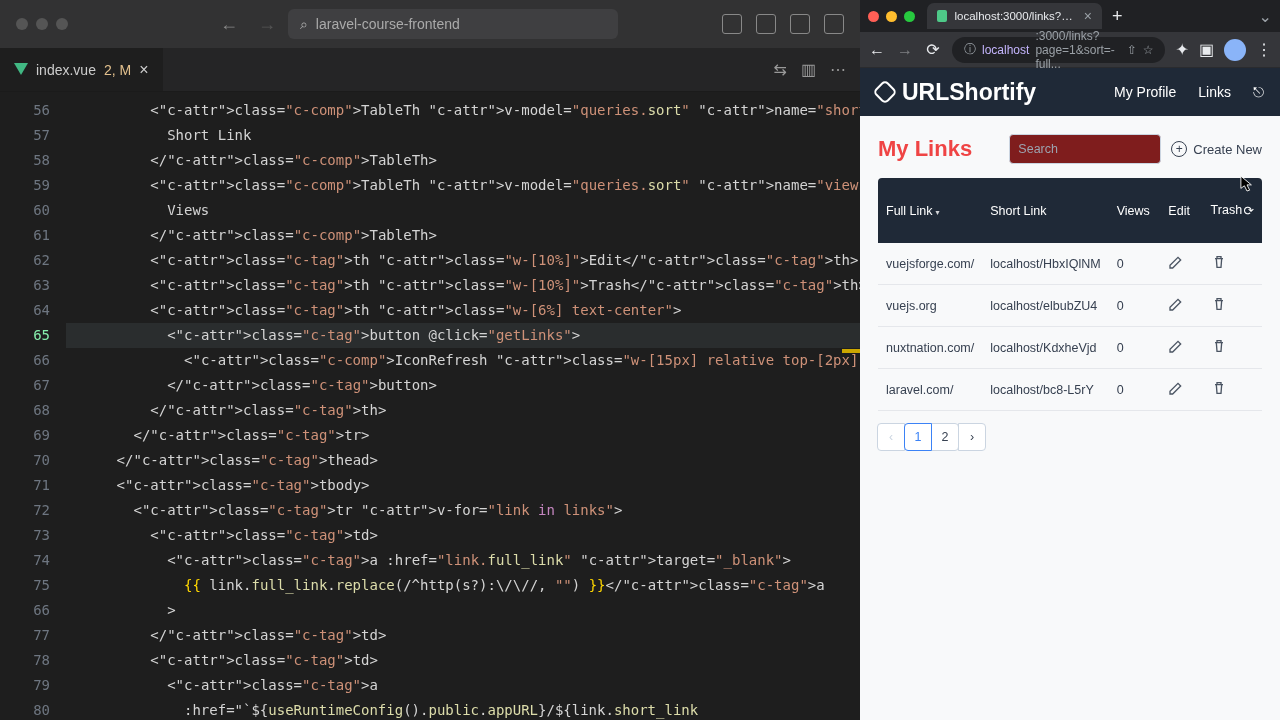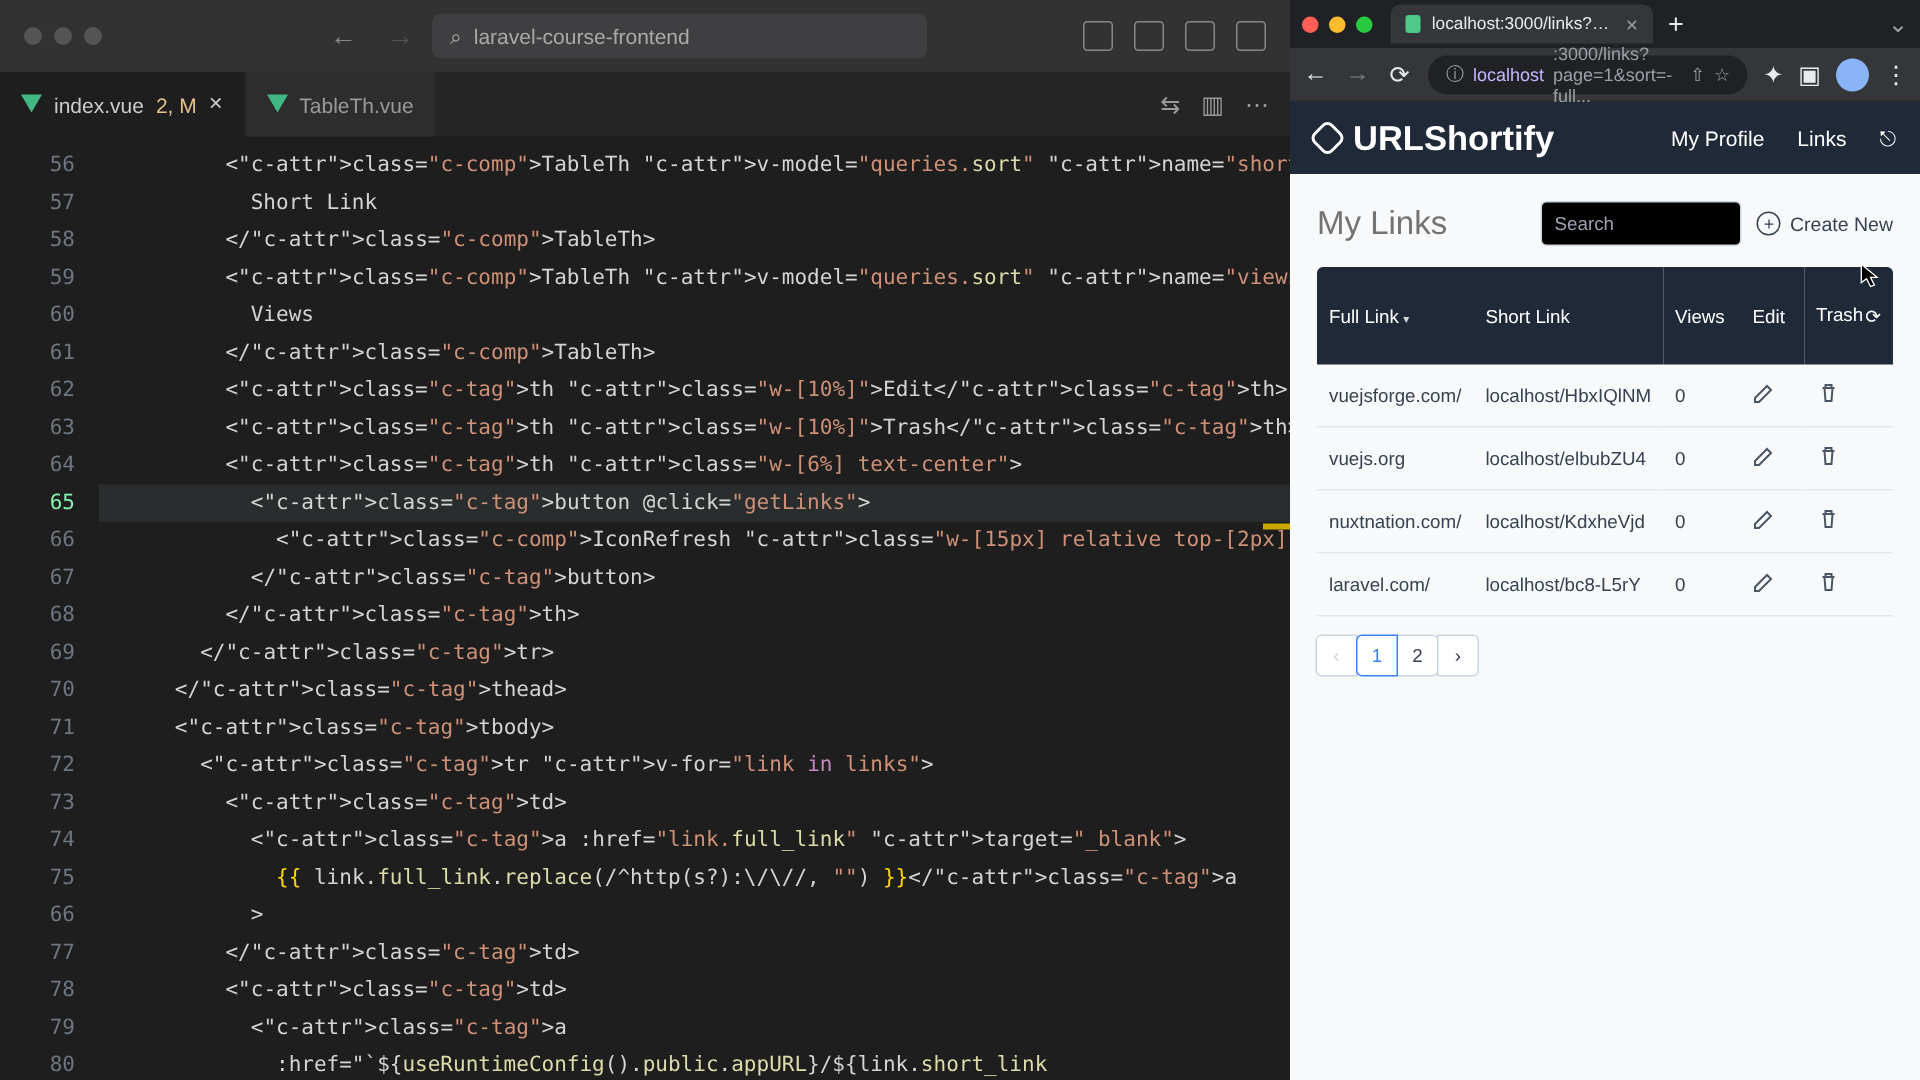--- a/index.html
+++ b/index.html
@@ -120,24 +120,24 @@
   height: 48px; background: #1f2937; color: #fff; display: flex; align-items: center;
   padding: 0 16px; gap: 8px; font-size: 14px;
 }
 .app-header .brand { font-weight: 700; font-size: 23px; }
 .app-header .sp { margin-left: auto; }
 .app-header a { color: #fff; text-decoration: none; margin-left: 14px; }
 .link-ico { width: 18px; height: 18px; border: 2px solid #fff; border-radius: 5px; transform: rotate(-45deg); }
 
 .content { padding: 18px 18px; }
 .content-top { display: flex; align-items: center; gap: 10px; margin-bottom: 14px; }
-.content-top h1 { font-size: 22px; font-weight: 400; color: #737373; }
+.content-top h1 { font-size: 22px; font-weight: 700; color: #ef4444; }
 .srch {
-  margin-left: auto; width: 134px; height: 30px; border: 1px solid #cbd5e1;
-  border-radius: 4px; padding: 0 8px; font-size: 12.5px; color: #999; background: #000000;
+  margin-left: auto; width: 152px; height: 30px; border: 1px solid #cbd5e1;
+  border-radius: 4px; padding: 0 8px; font-size: 12.5px; color: #999; background: #7f1d1d;
   display:flex; align-items:center;
 }
 .create {
   display: flex; align-items: center; gap: 6px; font-size: 13px; color: #374151;
 }
 .create .plus {
   width: 16px; height: 16px; border: 1.5px solid #374151; border-radius: 50%;
   display: flex; align-items: center; justify-content: center; font-size: 12px; line-height: 1;
 }
 
@@ -193,24 +193,20 @@
       <span class="ri"></span>
     </div>
   </div>
 
   <div class="tabs">
     <div class="tab">
       <span class="vue-ico"></span>
       <span>index.vue</span>
       <span class="mod">2, M</span>
       <span class="close">×</span>
-    </div>
-    <div class="tab inactive">
-      <span class="vue-ico"></span>
-      <span>TableTh.vue</span>
     </div>
     <div class="tab-right">
       <span>⇆</span>
       <span>▥</span>
       <span>⋯</span>
     </div>
   </div>
 
   <div class="code-area">
     <div class="gutter" id="gutter">

